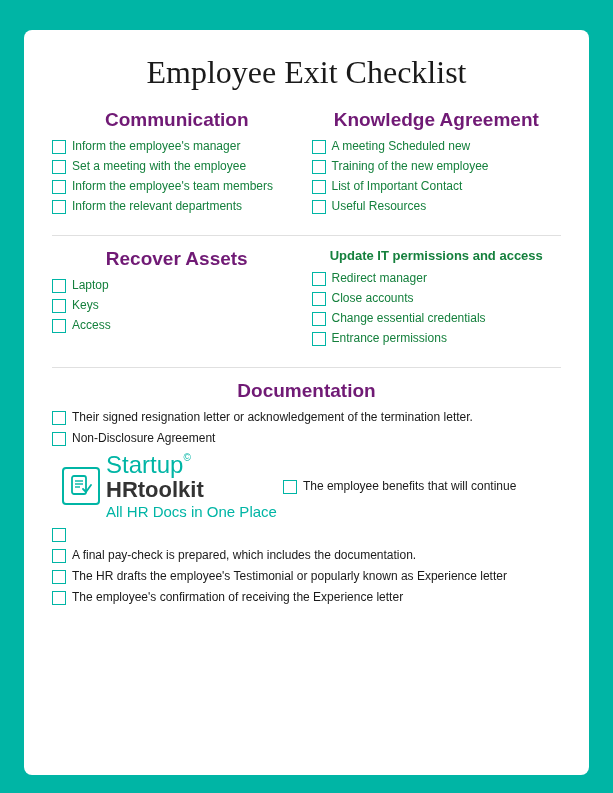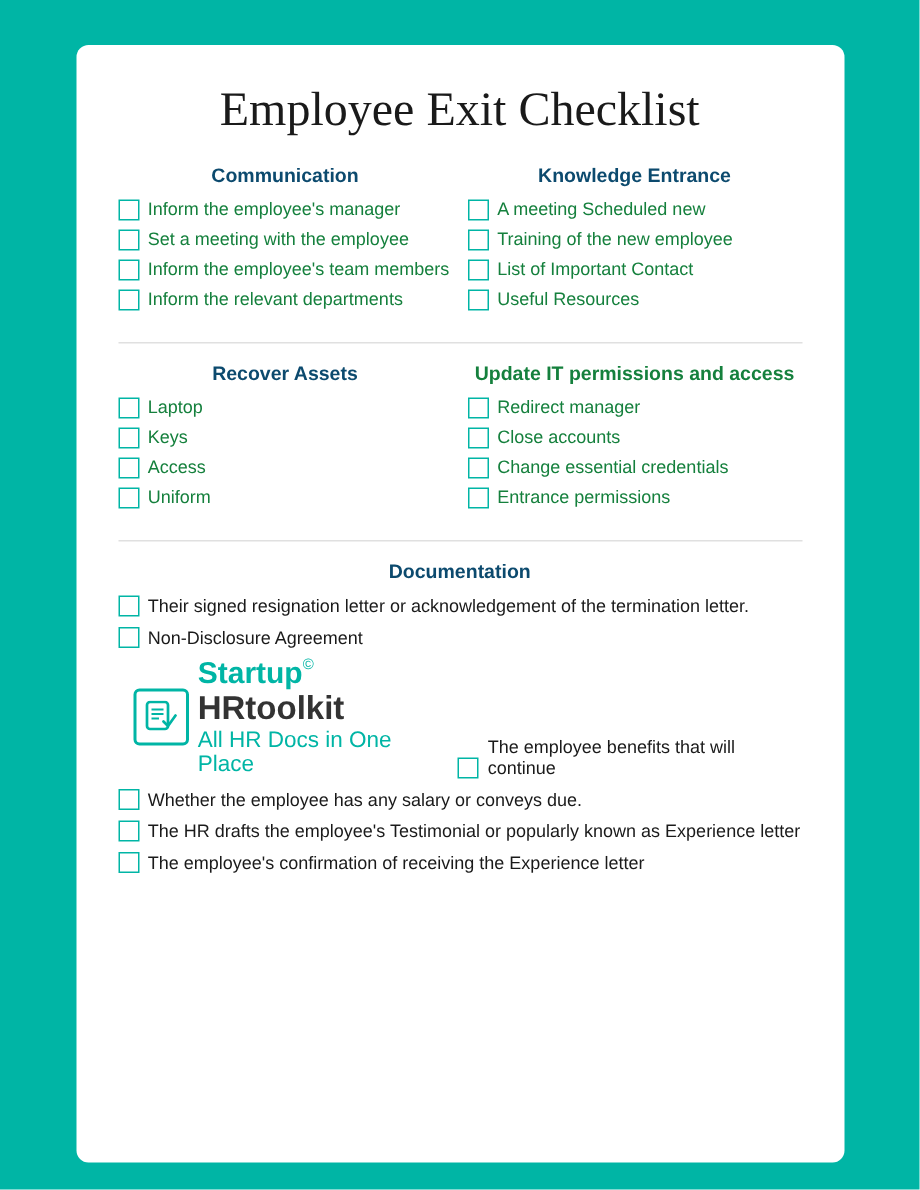--- a/index.html
+++ b/index.html
@@ -7,21 +7,21 @@
       width: 613px;
       height: 793px;
       background-color: #00B5A5;
       display: flex;
       align-items: center;
       justify-content: center;
       font-family: Arial, sans-serif;
     }
     .card {
       background: white;
-      width: 512px;
+      width: 565px;
       min-height: 745px;
       border-radius: 8px;
       padding: 24px 28px 20px 28px;
       margin-top: 11px;
     }
     .title {
       text-align: center;
       font-size: 32px;
       font-weight: 400;
       color: #1a1a1a;
@@ -31,22 +31,22 @@
     .sections-row {
       display: flex;
       gap: 10px;
       margin-bottom: 16px;
     }
     .section {
       flex: 1;
     }
     .section-title {
       font-weight: 700;
-      font-size: 13px;
-      color: #0c4a6e;
+      font-size: 19px;
+      color: #701a75;
       margin-bottom: 8px;
       text-align: center;
     }
     .checklist-item {
       display: flex;
       align-items: flex-start;
       gap: 6px;
       margin-bottom: 5px;
       font-size: 12px;
       color: #15803d;
@@ -66,21 +66,21 @@
     }
     .doc-section {
       margin-top: 4px;
     }
     .doc-section .section-title {
       text-align: center;
       margin-bottom: 8px;
     }
     .doc-item {
       display: flex;
-      align-items: flex-end;
+      align-items: center;
       gap: 6px;
       margin-bottom: 6px;
       font-size: 12px;
       color: #1a1a1a;
     }
     .logo-area {
       display: flex;
       align-items: center;
       gap: 6px;
       float: right;
@@ -97,22 +97,22 @@
       justify-content: center;
       color: #00B5A5;
       font-size: 20px;
     }
     .logo-text {
       display: flex;
       flex-direction: column;
       line-height: 1.1;
     }
     .logo-startup {
-      font-size: 20px;
-      font-weight: 700;
+      font-size: 24px;
+      font-weight: 400;
       color: #00B5A5;
     }
     .logo-hrtoolkit {
       font-size: 22px;
       font-weight: 700;
       color: #333;
     }
     .logo-tagline {
       font-size: 15px;
       color: #00B5A5;
@@ -155,21 +155,21 @@
             <span>Inform the employee's team members</span>
           </div>
         <div class="checklist-item">
             <div class="checkbox"></div>
             <span>Inform the relevant departments</span>
           </div>
       </div>
     </div>
 
     <div class="section">
-      <div class="section-title">Knowledge Entrance</div>
+      <div class="section-title">Knowledge Agreement</div>
       <div>
         <div class="checklist-item">
             <div class="checkbox"></div>
             <span>A meeting Scheduled new</span>
           </div>
         <div class="checklist-item">
             <div class="checkbox"></div>
             <span>Training of the new employee</span>
           </div>
         <div class="checklist-item">
@@ -195,24 +195,20 @@
             <div class="checkbox"></div>
             <span>Laptop</span>
           </div>
         <div class="checklist-item">
             <div class="checkbox"></div>
             <span>Keys</span>
           </div>
         <div class="checklist-item">
             <div class="checkbox"></div>
             <span>Access</span>
-          </div>
-        <div class="checklist-item">
-            <div class="checkbox"></div>
-            <span>Uniform</span>
           </div>
       </div>
     </div>
 
     <div class="section">
       <div class="update-section-title">Update IT permissions and access</div>
       <div>
         <div class="checklist-item">
             <div class="checkbox"></div>
             <span>Redirect manager</span>
@@ -267,21 +263,24 @@
           <span class="logo-hrtoolkit">HRtoolkit</span>
           <span class="logo-tagline">All HR Docs in One Place</span>
         </div>
       </div>
       <div class="checkbox"></div>
       <span>The employee benefits that will continue</span>
     </div>
 
     <div class="doc-item">
       <div class="checkbox"></div>
-      <span>Whether the employee has any salary or conveys due.</span>
+    </div>
+    <div class="doc-item">
+      <div class="checkbox"></div>
+      <span>A final pay-check is prepared, which includes the documentation.</span>
     </div>
     <div class="doc-item">
       <div class="checkbox"></div>
       <span>The HR drafts the employee's Testimonial or popularly known as Experience letter</span>
     </div>
     <div class="doc-item">
       <div class="checkbox"></div>
       <span>The employee's confirmation of receiving the Experience letter</span>
     </div>
   </div>

